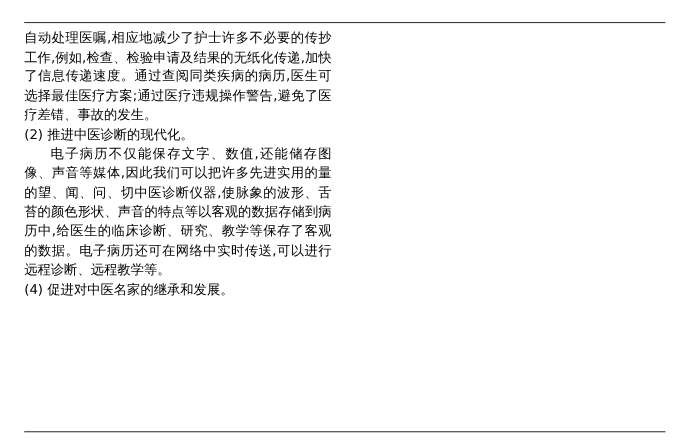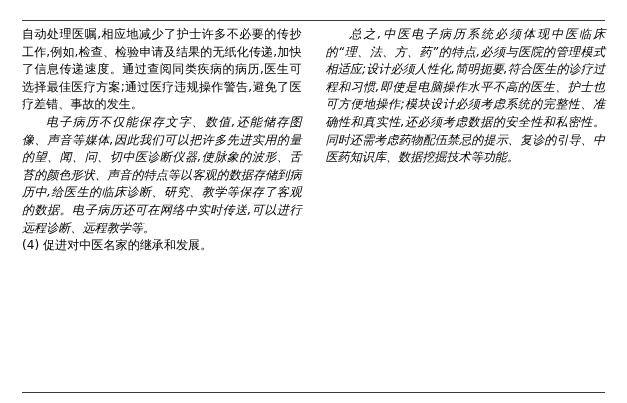--- a/index.html
+++ b/index.html
@@ -53,36 +53,35 @@
     font-size: 12.1px;
     line-height: 17.6px;
     color: #000000;
     text-align: justify;
     text-justify: inter-ideograph;
     letter-spacing: 0px;
     font-family: "DejaVu Sans", "Liberation Sans", sans-serif;
   }
   p.indent2 {
     text-indent: 24px;
-    font-style: italic;
   }
   p.noindent {
     text-indent: 0;
   }
 </style>
 </head>
 <body>
 
 <div class="page">
   <div class="rule-top"></div>
   <div class="rule-bottom"></div>
 
   <div class="columns">
     <div class="col">
       <p class="noindent">自动处理医嘱,相应地减少了护士许多不必要的传抄工作,例如,检查、检验申请及结果的无纸化传递,加快了信息传递速度。通过查阅同类疾病的病历,医生可选择最佳医疗方案;通过医疗违规操作警告,避免了医疗差错、事故的发生。</p>
+      <p class="noindent">(2) 推进中医诊断的现代化。</p>
       <p class="indent2">电子病历不仅能保存文字、数值,还能储存图像、声音等媒体,因此我们可以把许多先进实用的量的望、闻、问、切中医诊断仪器,使脉象的波形、舌苔的颜色形状、声音的特点等以客观的数据存储到病历中,给医生的临床诊断、研究、教学等保存了客观的数据。电子病历还可在网络中实时传送,可以进行远程诊断、远程教学等。</p>
       <p class="noindent">(4) 促进对中医名家的继承和发展。</p>
     </div>
     <div class="col">
-      <p class="indent2">总之,中医电子病历系统必须体现中医临床的“理、法、方、药”的特点,必须与医院的管理模式相适应;设计必须人性化,简明扼要,符合医生的诊疗过程和习惯,即使是电脑操作水平不高的医生、护士也可方便地操作;模块设计必须考虑系统的完整性、准确性和真实性,还必须考虑数据的安全性和私密性。同时还需考虑药物配伍禁忌的提示、复诊的引导、中医药知识库、数据挖掘技术等功能。</p>
     </div>
   </div>
 </div>
 
 </body></html>

